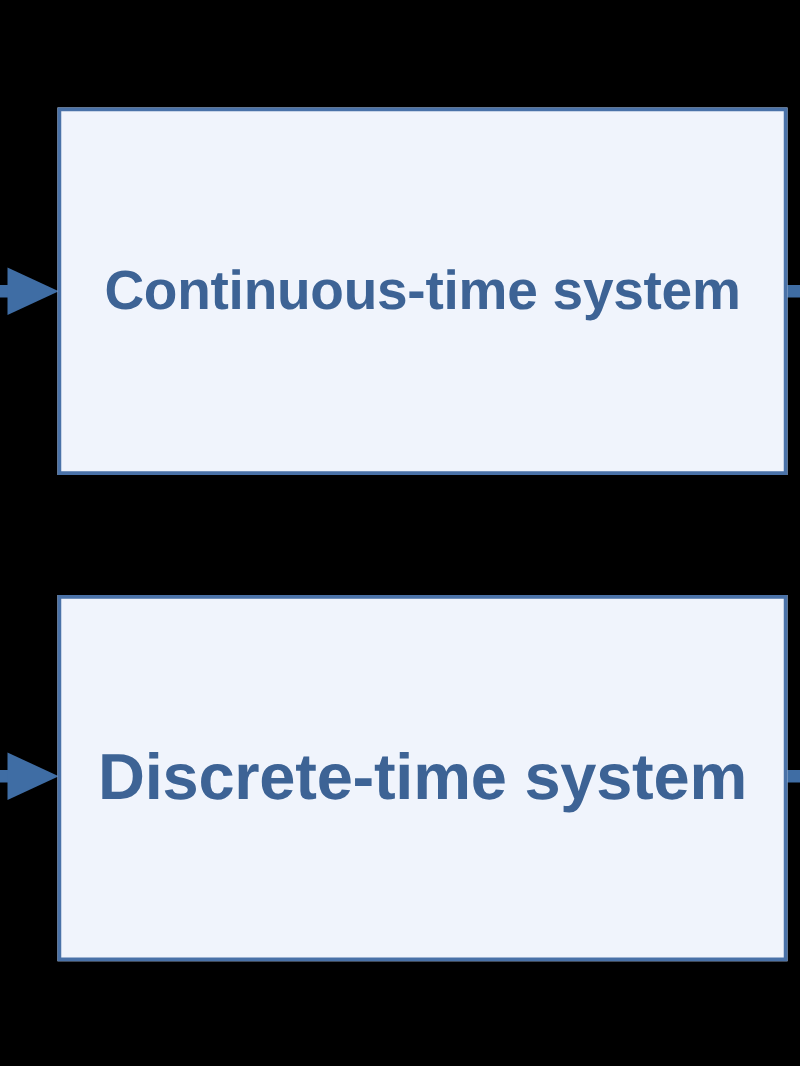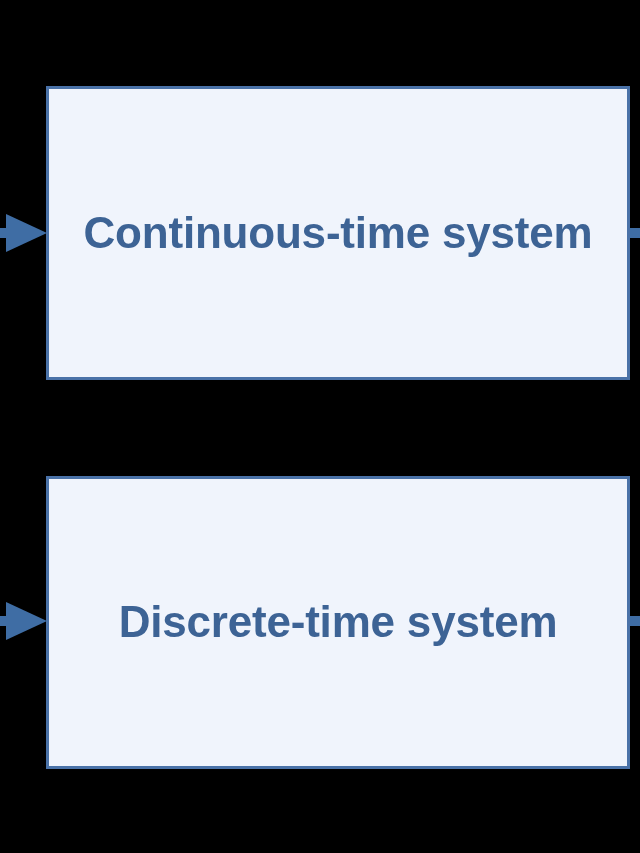--- a/index.html
+++ b/index.html
@@ -54,21 +54,21 @@
     font-weight: bold;
     font-size: 44px;
     line-height: 1.05;
     letter-spacing: -0.2px;
     white-space: nowrap;
     text-align: center;
     user-select: none;
   }
 
   .label-continuous { font-size: 44px; }
-  .label-discrete   { font-size: 44px; }
+  .label-discrete   { font-size: 52px; }
 
   
   .connector-svg {
     position: absolute;
     left: 0;
     top: 0;
     width: 640px;
     height: 853px;
     pointer-events: none;
     overflow: visible;

